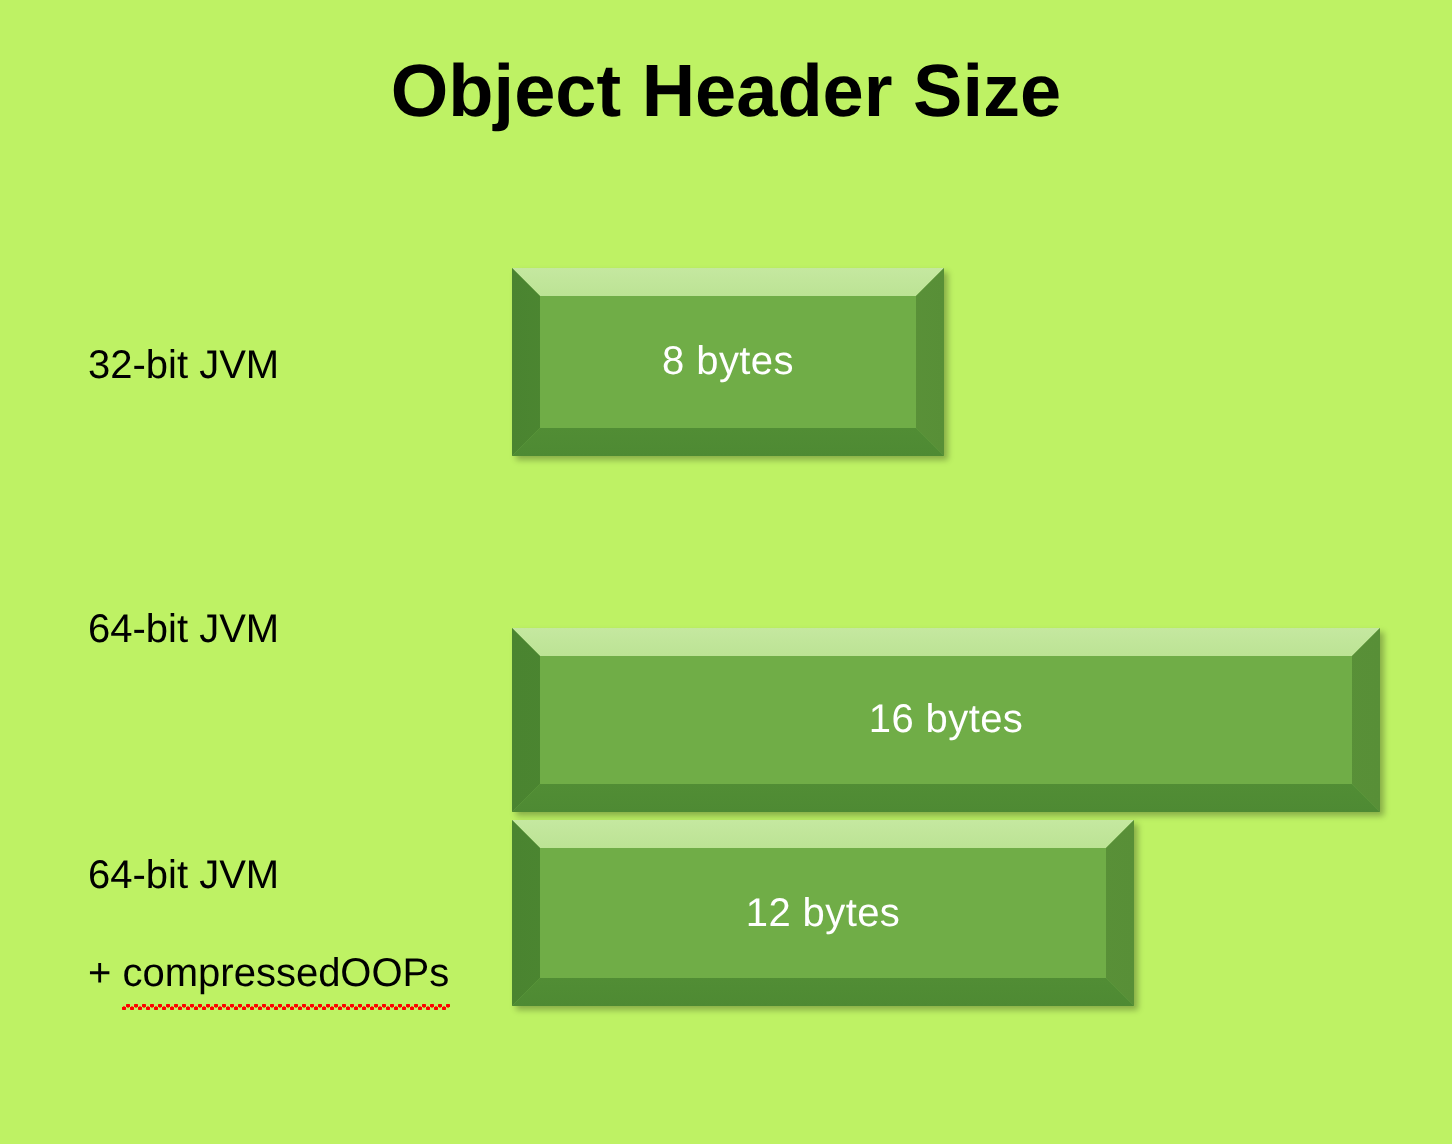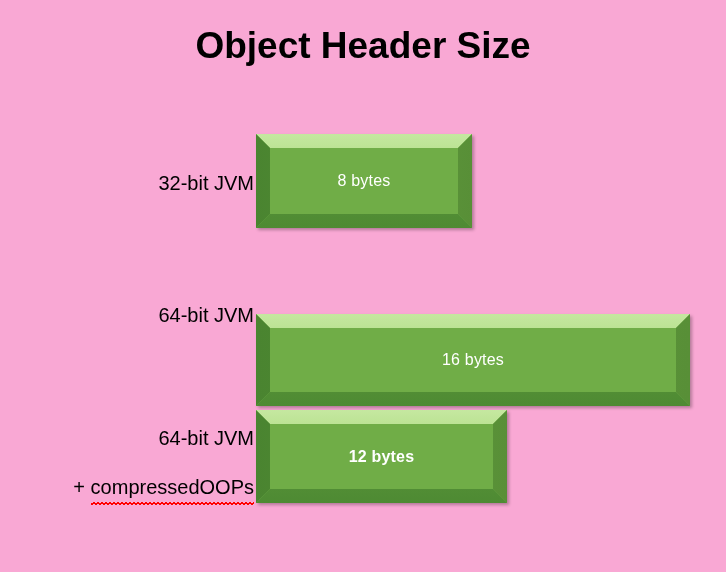--- a/index.html
+++ b/index.html
@@ -11,21 +11,21 @@
     height: 572px;
     background: #ffffff;
     font-family: "Liberation Sans", sans-serif;
     overflow: hidden;
     position: relative;
   }
 
   .slide {
     position: absolute;
     inset: 0;
-    background: #f9a8d4;
+    background: #bef264;
   }
 
   
   .title {
     position: absolute;
     left: 0;
     top: 26px;
     width: 726px;
     text-align: center;
     font-size: 37px;
@@ -46,21 +46,21 @@
   .row-3 { top: 410px; height: 93px; }
 
   
   .row-label {
     position: absolute;
     left: 44px;
     width: 210px;
     color: #000000;
     font-size: 20px;
     line-height: 29px;
-    text-align: right;
+    text-align: left;
     white-space: nowrap;
   }
   .row-1 .row-label { top: 35px; }
   .row-2 .row-label { top: 33px; }
   .row-3 .row-label { top: 14px; }
 
   .label-line-2 { display: block; }
 
   
   .misspelled {
@@ -127,21 +127,21 @@
     background: linear-gradient(to bottom, #75b14b 0%, #70ad47 45%, #6ca544 100%);
   }
 
   .bar-label {
     position: absolute;
     inset: 0;
     display: flex;
     align-items: center;
     justify-content: center;
     color: #ffffff;
-    font-size: 16px;
+    font-size: 20px;
     line-height: 1;
     z-index: 3;
     letter-spacing: 0.2px;
   }
 </style>
 </head>
 <body>
 
 <div class="slide">
 
@@ -177,21 +177,21 @@
       </div>
       <div class="bar-label">16 bytes</div>
     </div>
   </div>
 
   <div class="row row-3">
     <div class="row-label">
       <span>64-bit JVM</span>
       <span class="label-line-2"><span>+ </span><span class="misspelled">compressedOOPs</span></span>
     </div>
-    <div class="bar" style="width:251px;font-weight:bold;">
+    <div class="bar" style="width:311px;">
       <div class="bevel">
         <span class="face"></span>
         <span class="top"></span>
         <span class="left"></span>
         <span class="right"></span>
         <span class="bottom"></span>
       </div>
       <div class="bar-label">12 bytes</div>
     </div>
   </div>

